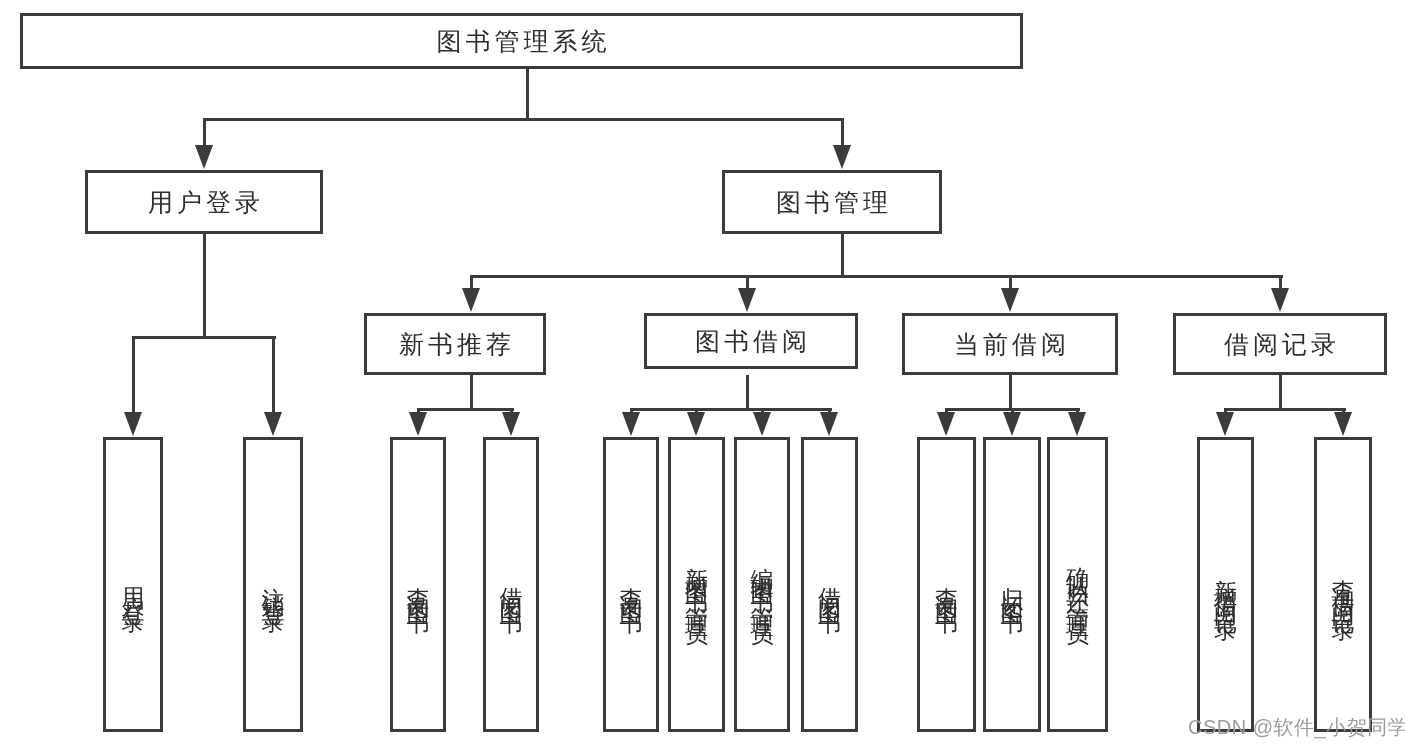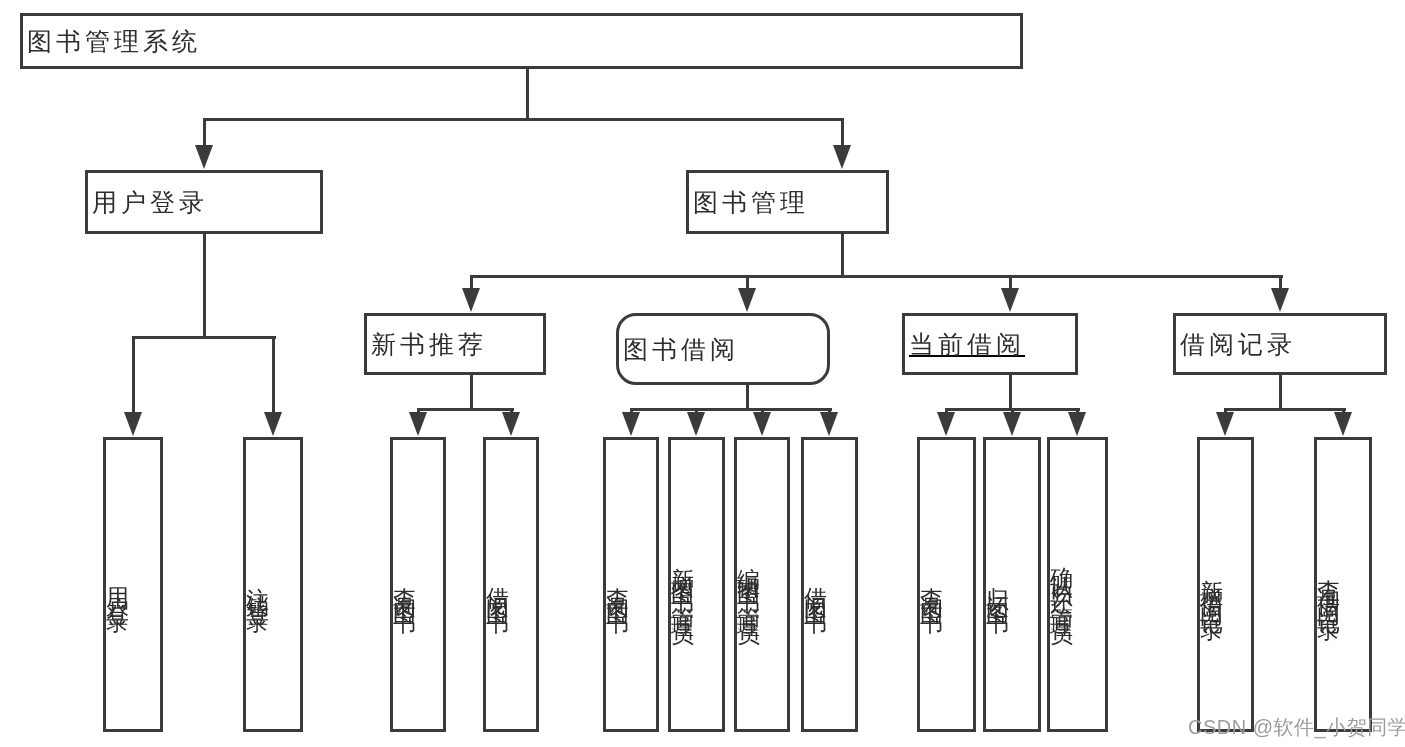--- a/index.html
+++ b/index.html
@@ -17,21 +17,21 @@
     background:#ffffff;
     overflow:hidden;
   }
   .node{
     position:absolute;
     box-sizing:border-box;
     background:var(--boxbg);
     border:3px solid var(--line);
     display:flex;
     align-items:center;
-    justify-content:flex-start;
+    justify-content:center;
     z-index:2;
   }
   .node .label{
     color:var(--text);
     font-size:25px;
     letter-spacing:4px;
     text-indent:4px;
     white-space:nowrap;
     line-height:1.2;
   }
@@ -71,30 +71,30 @@
 <body>
 
 <div class="stage">
   <div id="diagram">
       <div class="node" style="left: 20px; top: 13px; width: 1003px; height: 56px;">
         <span class="label">图书管理系统</span>
       </div>
       <div class="node" style="left: 85px; top: 170px; width: 238px; height: 64px;">
         <span class="label">用户登录</span>
       </div>
-      <div class="node" style="left: 686px; top: 170px; width: 203px; height: 64px;">
+      <div class="node" style="left: 722px; top: 170px; width: 220px; height: 64px;">
         <span class="label">图书管理</span>
       </div>
       <div class="node" style="left: 364px; top: 313px; width: 182px; height: 62px;">
         <span class="label">新书推荐</span>
       </div>
-      <div class="node" style="left: 616px; top: 313px; width: 214px; height: 72px; border-radius: 20px;">
+      <div class="node" style="left: 644px; top: 313px; width: 214px; height: 56px;">
         <span class="label">图书借阅</span>
       </div>
-      <div class="node" style="left: 902px; top: 313px; width: 176px; height: 62px; text-decoration: underline;">
+      <div class="node" style="left: 902px; top: 313px; width: 216px; height: 62px;">
         <span class="label">当前借阅</span>
       </div>
       <div class="node" style="left: 1173px; top: 313px; width: 214px; height: 62px;">
         <span class="label">借阅记录</span>
       </div>
       <div class="node vertical" style="left: 103px; top: 437px; width: 60px; height: 295px;">
         <span class="label">用户登录</span>
       </div>
       <div class="node vertical" style="left: 243px; top: 437px; width: 60px; height: 295px;">
         <span class="label">注销登录</span>

